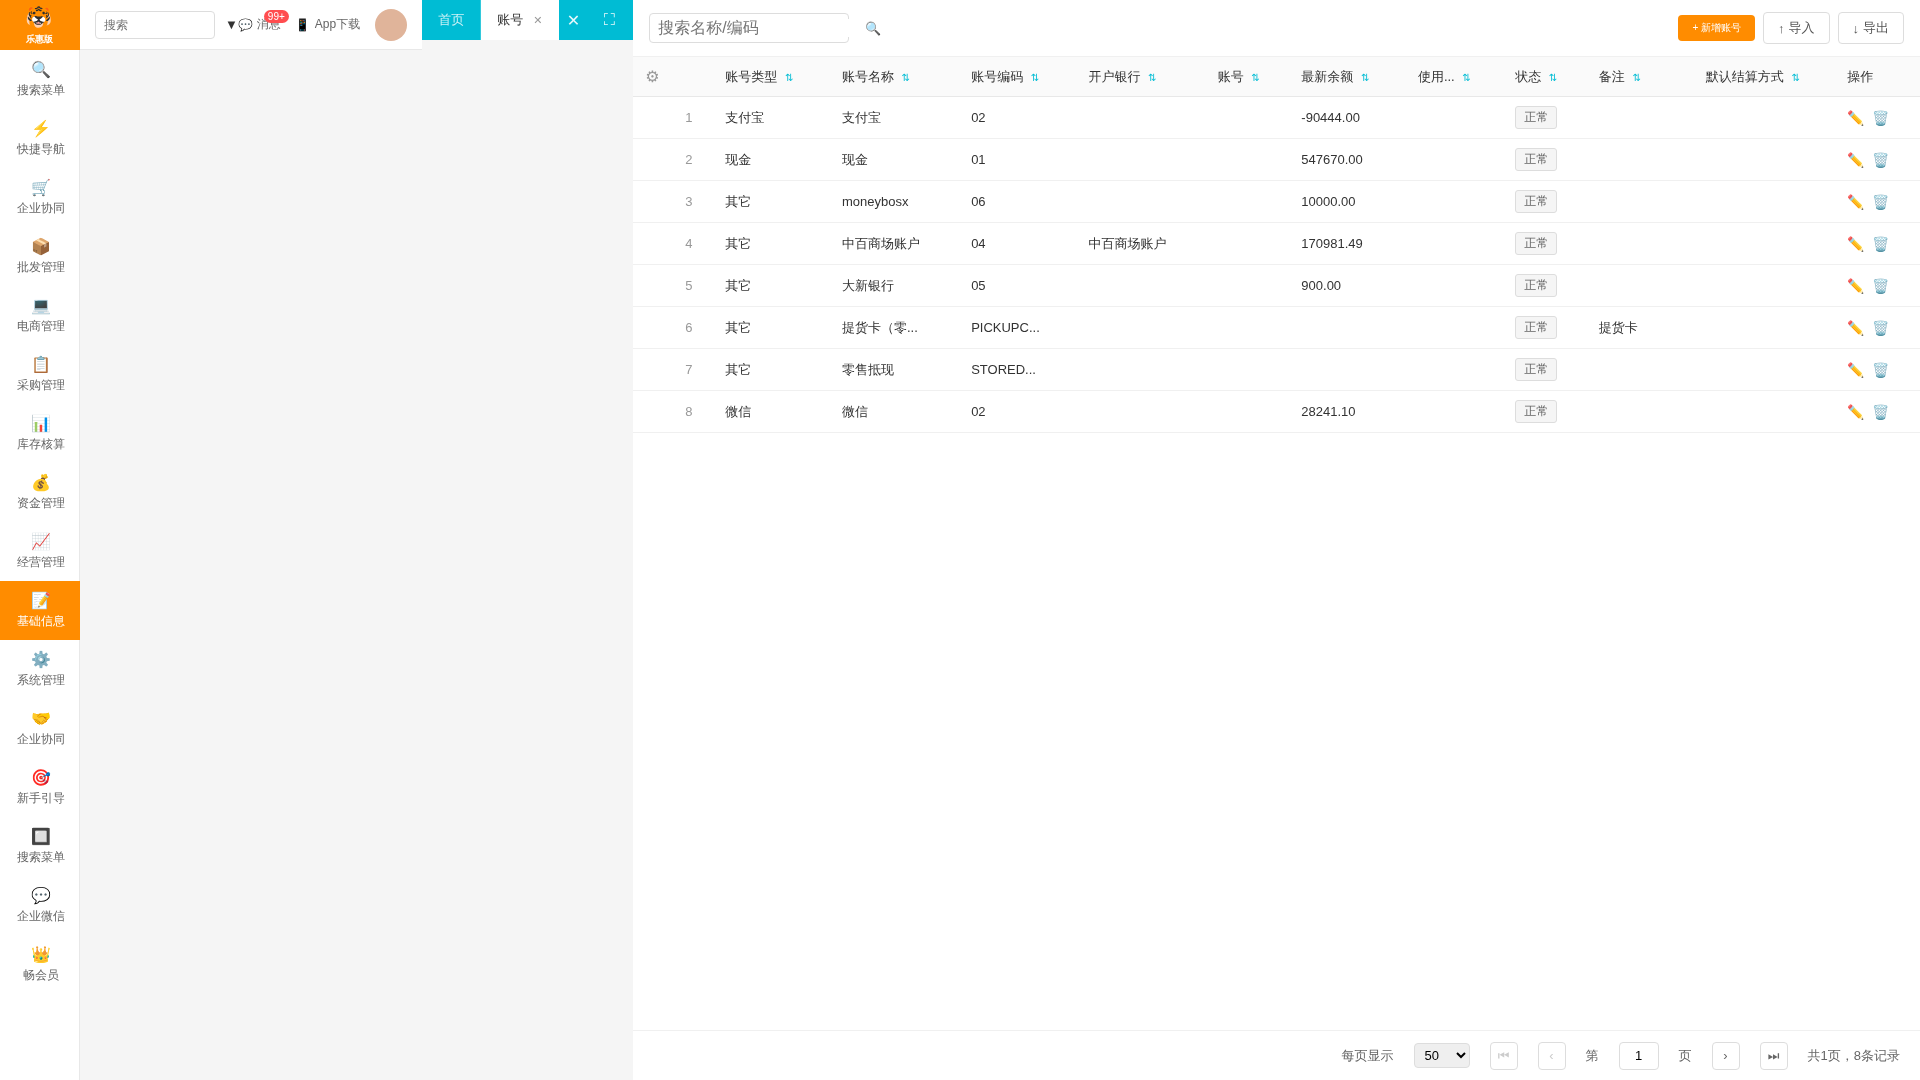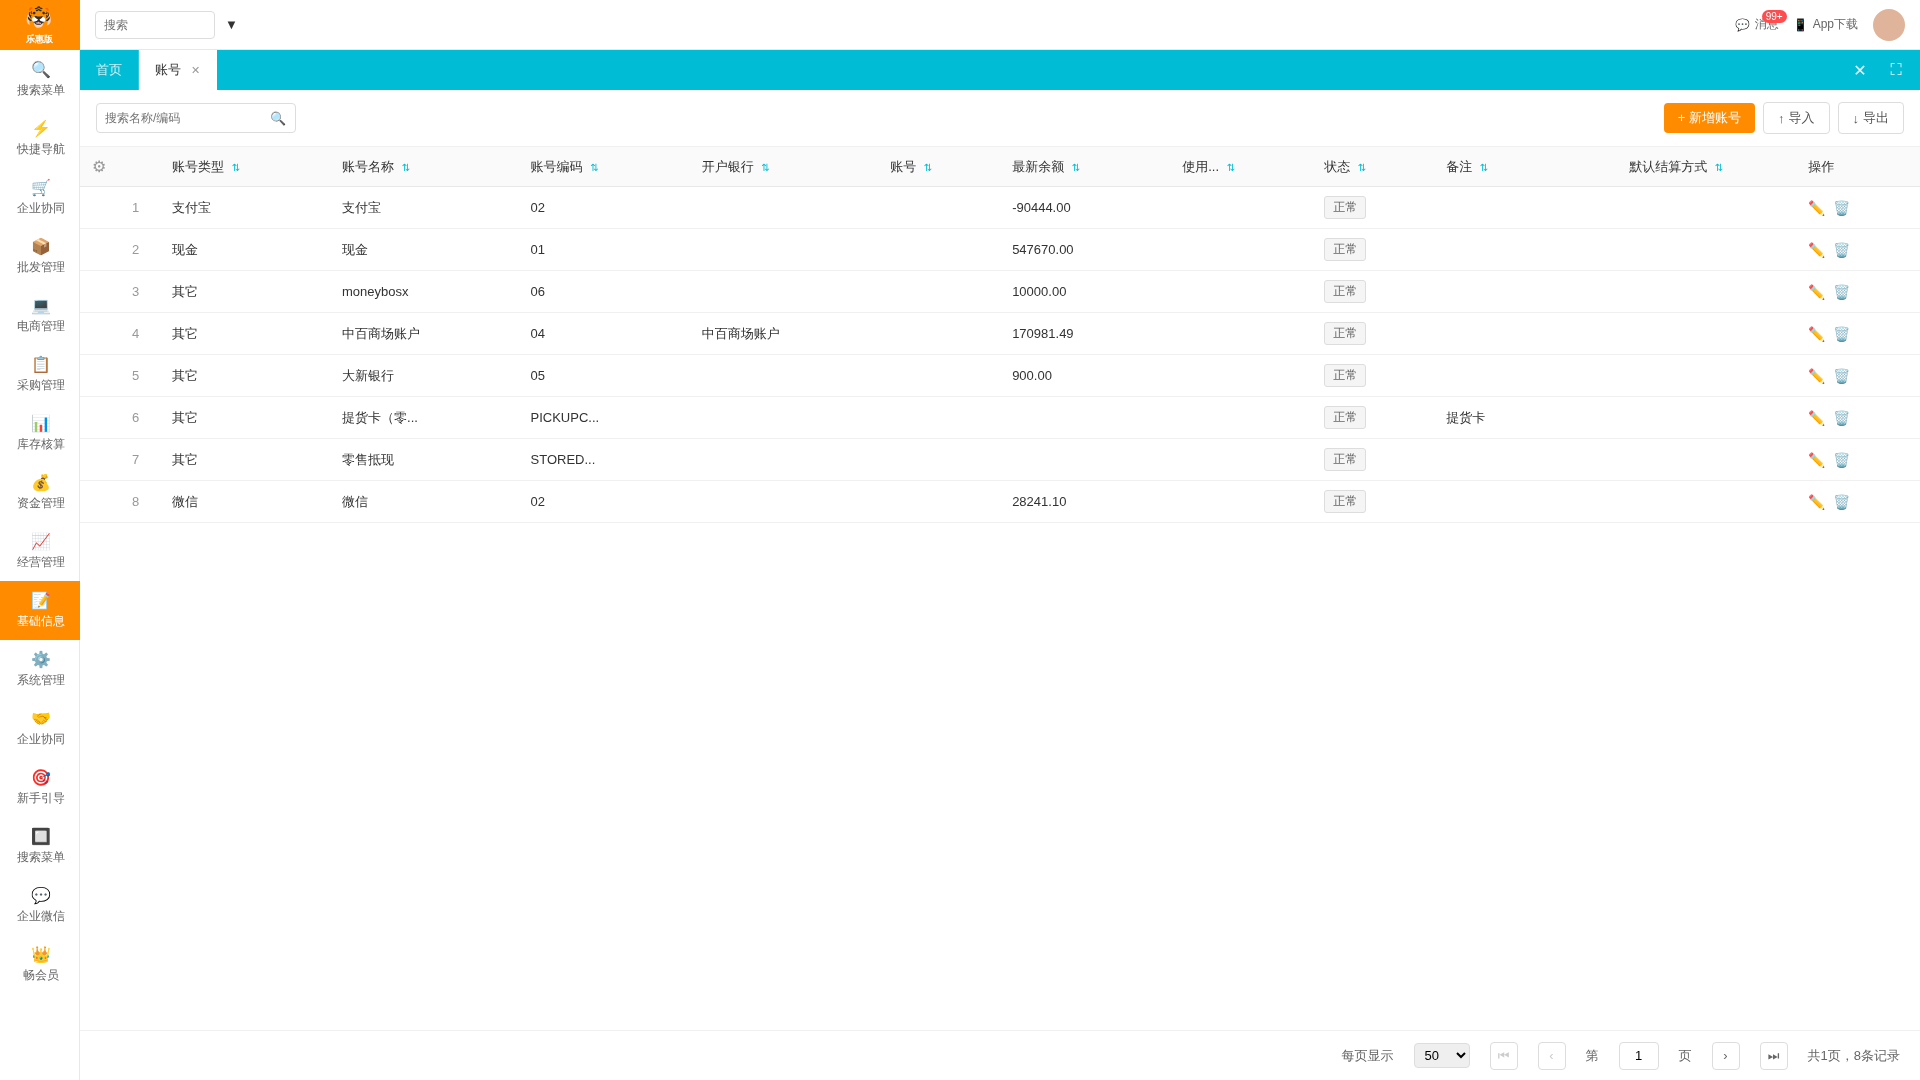--- a/index.html
+++ b/index.html
@@ -35,21 +35,21 @@
       text-align: center;
       cursor: pointer;
       color: #666;
       font-size: 12px;
       border-left: 3px solid transparent;
     }
     .sidebar-item.active { background: #ff8c00; color: white; border-left-color: #ff8c00; }
     .sidebar-item-icon { font-size: 16px; margin-bottom: 3px; }
 
     
-    .main { flex: 1; display: flex; flex-direction: column; overflow: hidden; }
+    .main { flex: 1; display: flex; flex-direction: row; overflow: hidden; }
 
     
     .topbar {
       height: 50px;
       background: #fff;
       border-bottom: 1px solid #e8e8e8;
       display: flex;
       align-items: center;
       justify-content: space-between;
       padding: 0 15px;
@@ -172,30 +172,30 @@
     .toolbar-left { display: flex; align-items: center; gap: 8px; }
     .search-box {
       display: flex;
       align-items: center;
       border: 1px solid #ddd;
       border-radius: 4px;
       padding: 0 8px;
       height: 30px;
       width: 200px;
     }
-    .search-input { border: none; outline: none; flex: 1; font-size: 12px; color: #6d28d9; }
+    .search-input { border: none; outline: none; flex: 1; font-size: 16px; color: #6d28d9; }
     .search-icon { color: #999; cursor: pointer; }
     .toolbar-right { display: flex; align-items: center; gap: 8px; }
     .btn-primary {
       background: #ff8c00;
       color: white;
       border: none;
       border-radius: 4px;
       padding: 6px 14px;
-      font-size: 13px;
+      font-size: 10px;
       cursor: pointer;
       display: flex;
       align-items: center;
       gap: 4px;
     }
     .btn-secondary {
       background: #fff;
       color: #555;
       border: 1px solid #ddd;
       border-radius: 4px;

